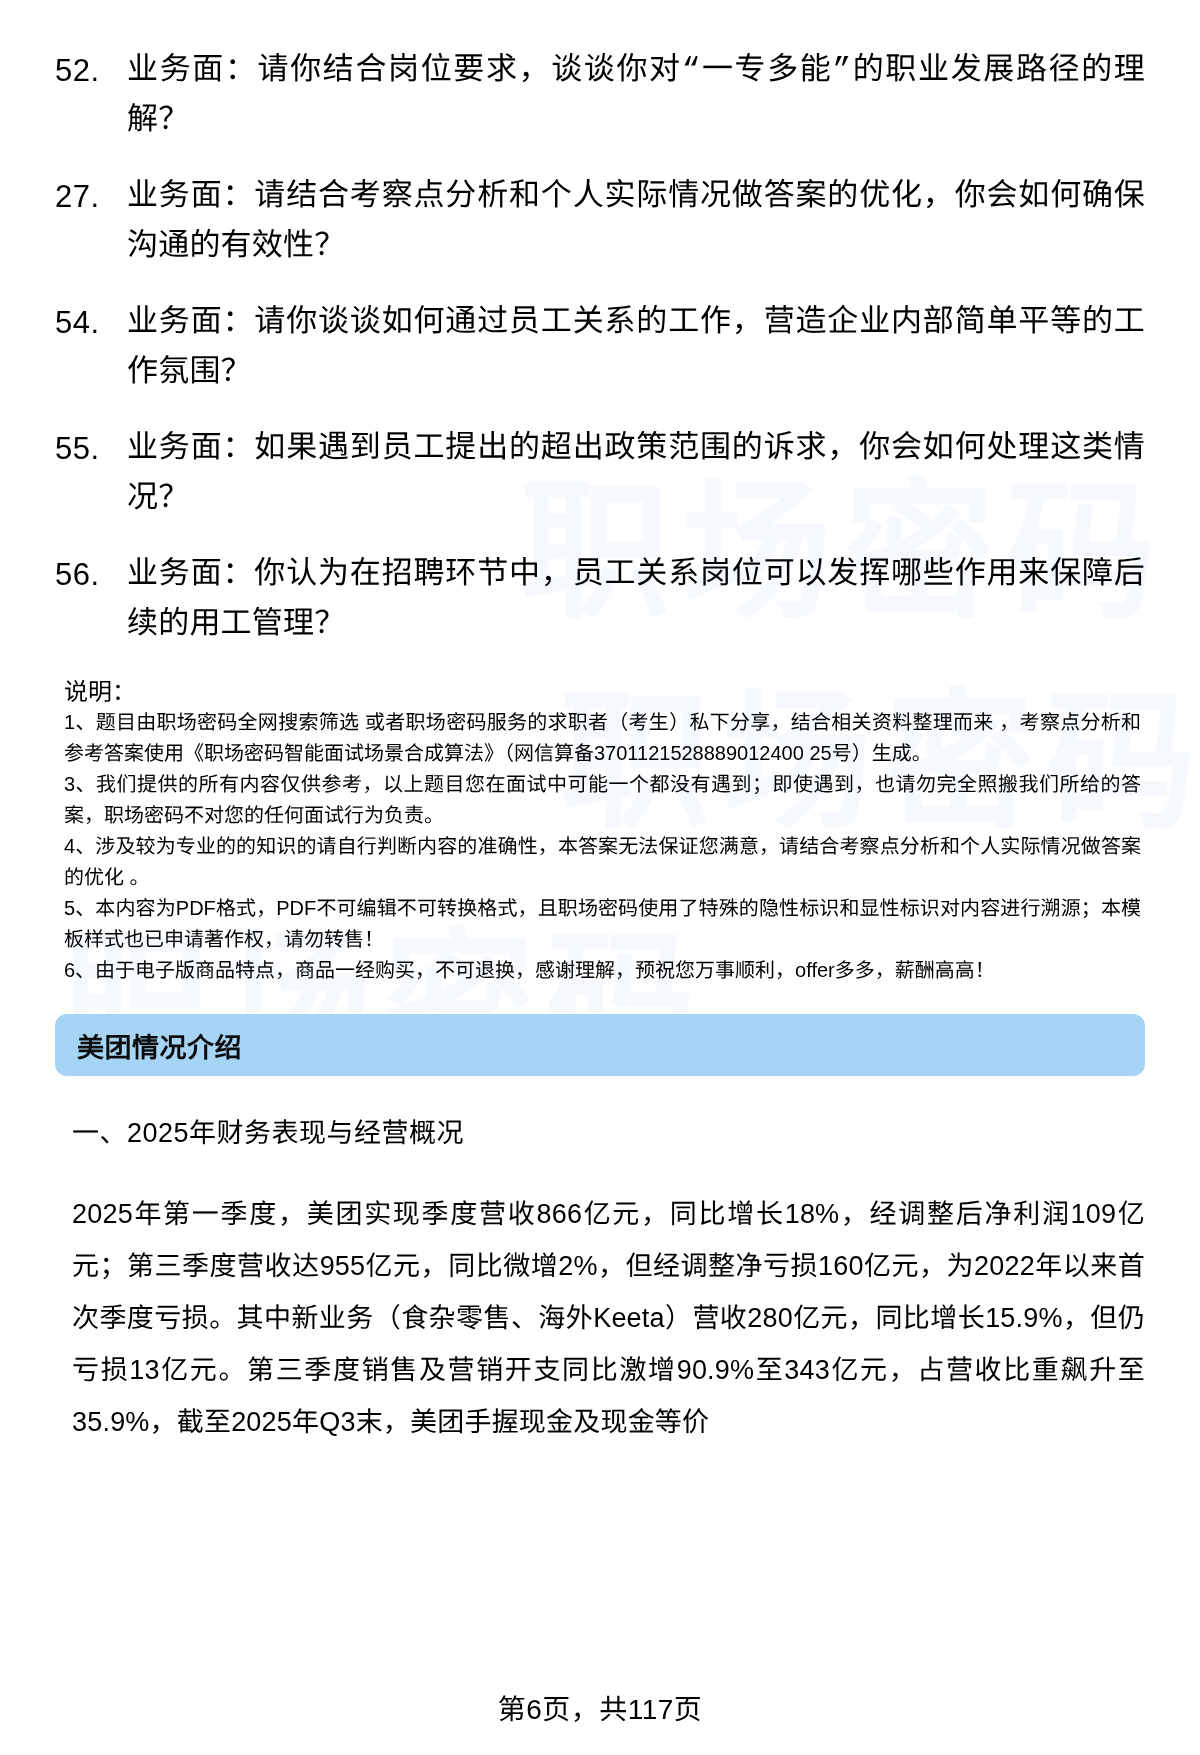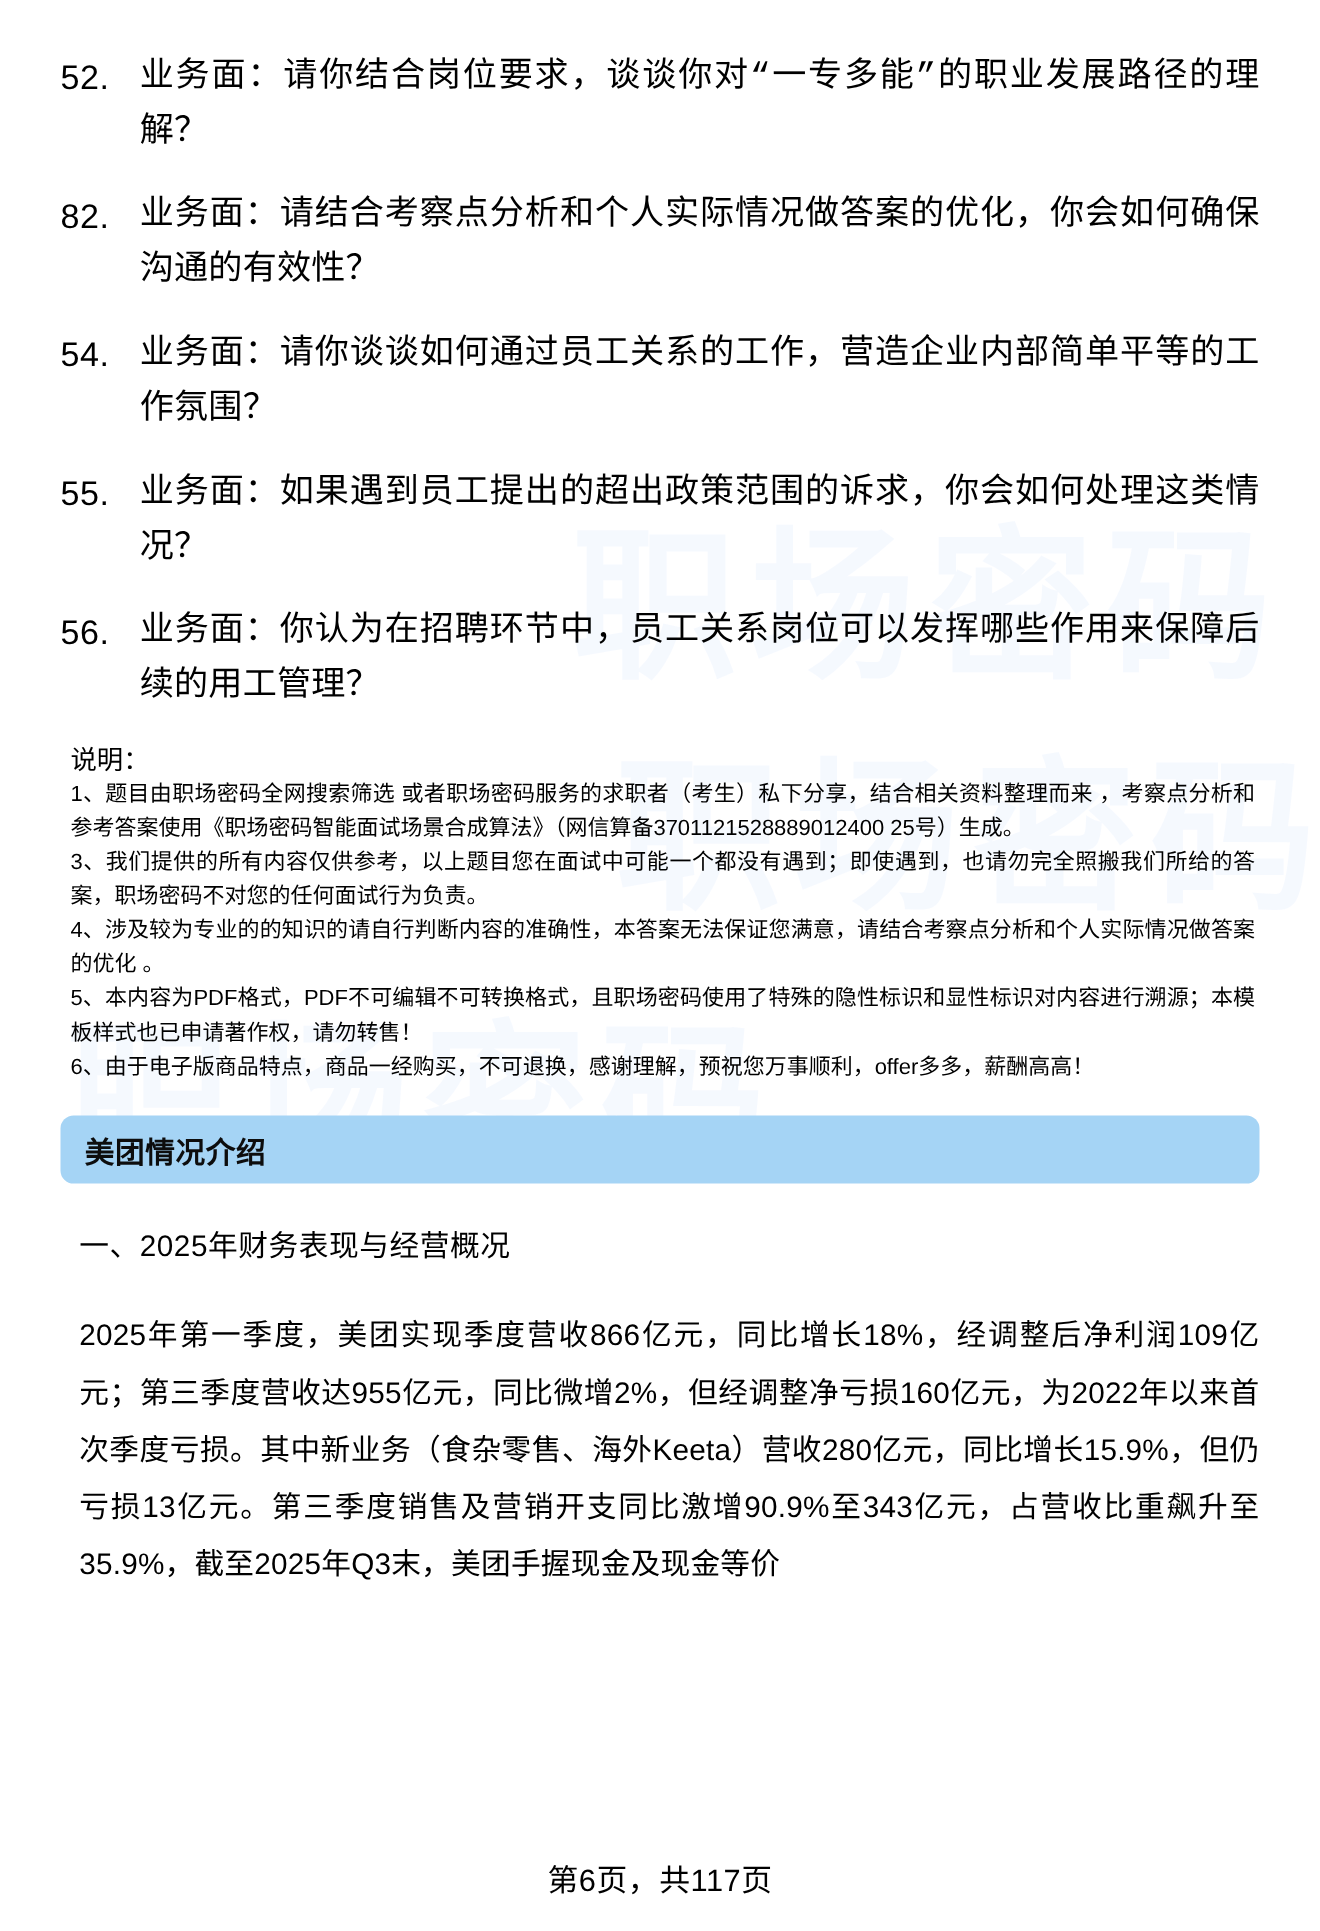--- a/index.html
+++ b/index.html
@@ -150,21 +150,21 @@
 <div id="page">
 
   <div id="question-list">
 
     <div class="question-item">
       <div class="q-number">52.</div>
       <div class="q-text">业务面：请你结合岗位要求，谈谈你对“一专多能”的职业发展路径的理解？</div>
     </div>
 
     <div class="question-item">
-      <div class="q-number">82.</div>
+      <div class="q-number">27.</div>
       <div class="q-text">业务面：请结合考察点分析和个人实际情况做答案的优化，你会如何确保沟通的有效性？</div>
     </div>
 
     <div class="question-item">
       <div class="q-number">54.</div>
       <div class="q-text">业务面：请你谈谈如何通过员工关系的工作，营造企业内部简单平等的工作氛围？</div>
     </div>
 
     <div class="question-item">
       <div class="q-number">55.</div>

